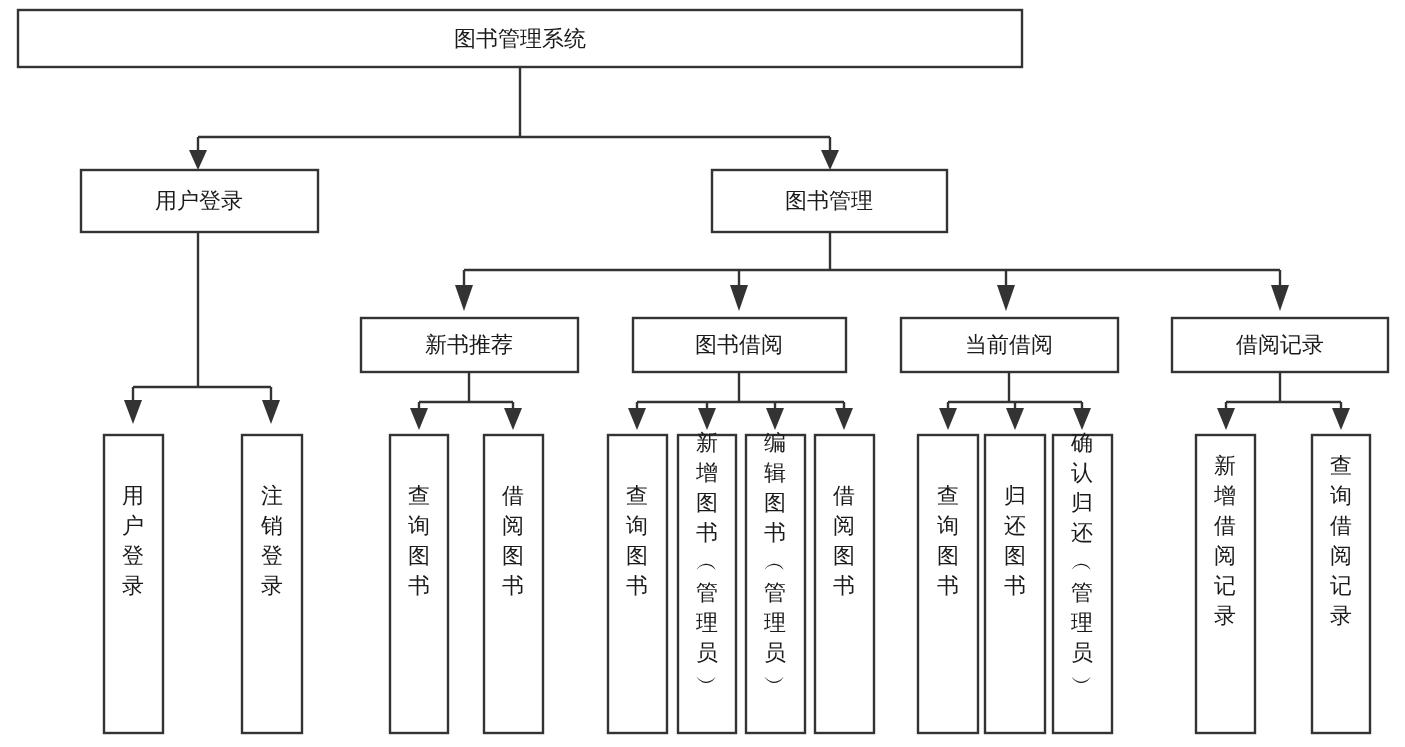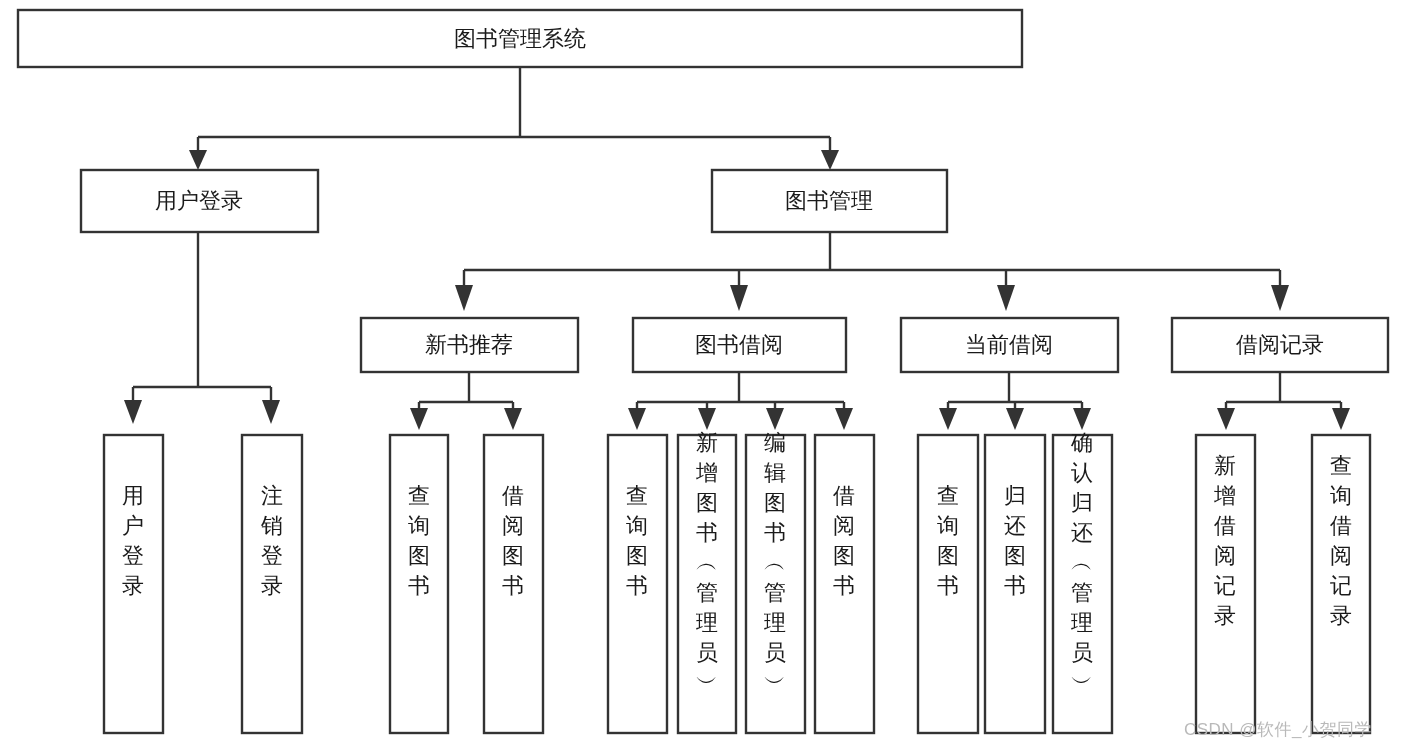--- a/index.html
+++ b/index.html
@@ -218,14 +218,13 @@
       <rect class="node-box" x="1196" y="435" width="59" height="298"></rect>
       <text class="node-label-v" x="1225" y="473"><tspan x="1225" dy="0">新</tspan><tspan x="1225" dy="30">增</tspan><tspan x="1225" dy="30">借</tspan><tspan x="1225" dy="30">阅</tspan><tspan x="1225" dy="30">记</tspan><tspan x="1225" dy="30">录</tspan></text>
     </g>
     <g>
       <rect class="node-box" x="1312" y="435" width="58" height="298"></rect>
       <text class="node-label-v" x="1341" y="473"><tspan x="1341" dy="0">查</tspan><tspan x="1341" dy="30">询</tspan><tspan x="1341" dy="30">借</tspan><tspan x="1341" dy="30">阅</tspan><tspan x="1341" dy="30">记</tspan><tspan x="1341" dy="30">录</tspan></text>
     </g>
 
   </svg>
 
-  <div class="watermark-text">CSDN @软件_小贺同学</div>
 </div>
 
 </body></html>

